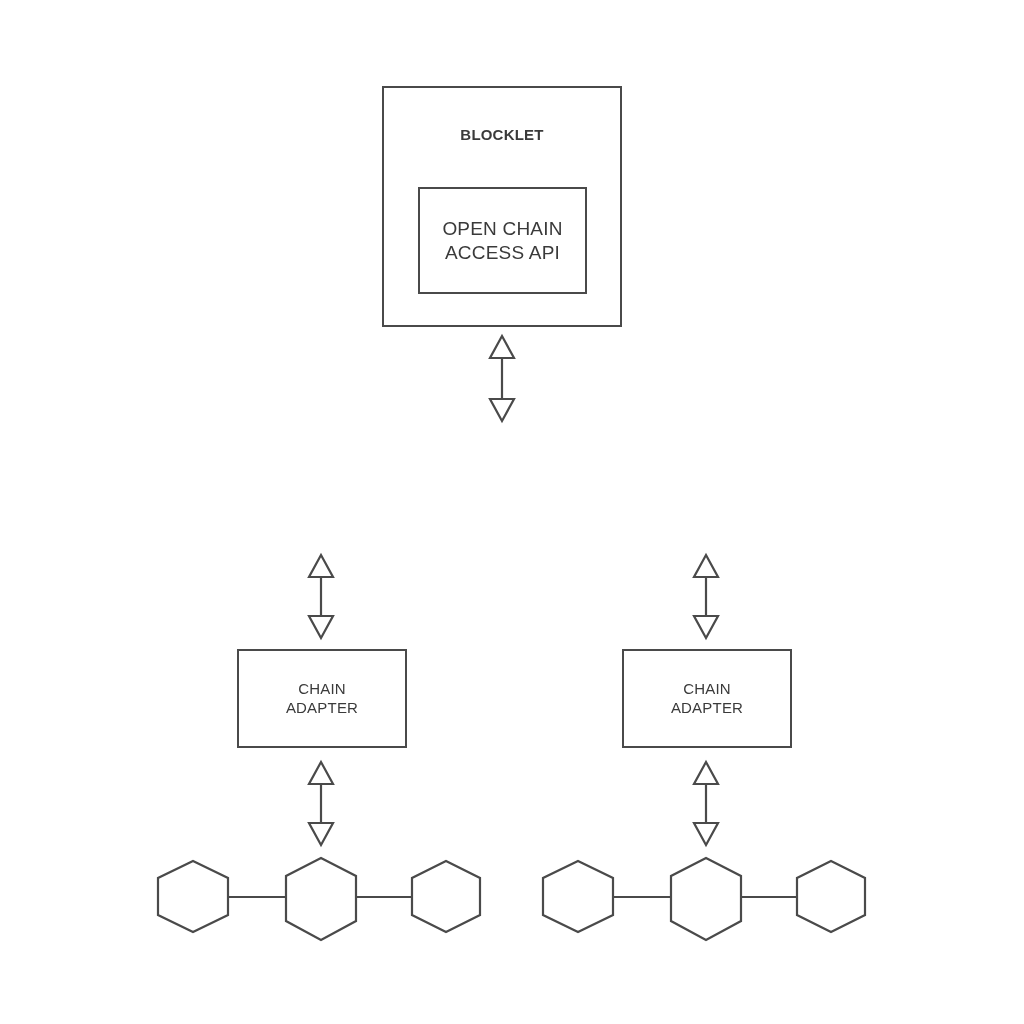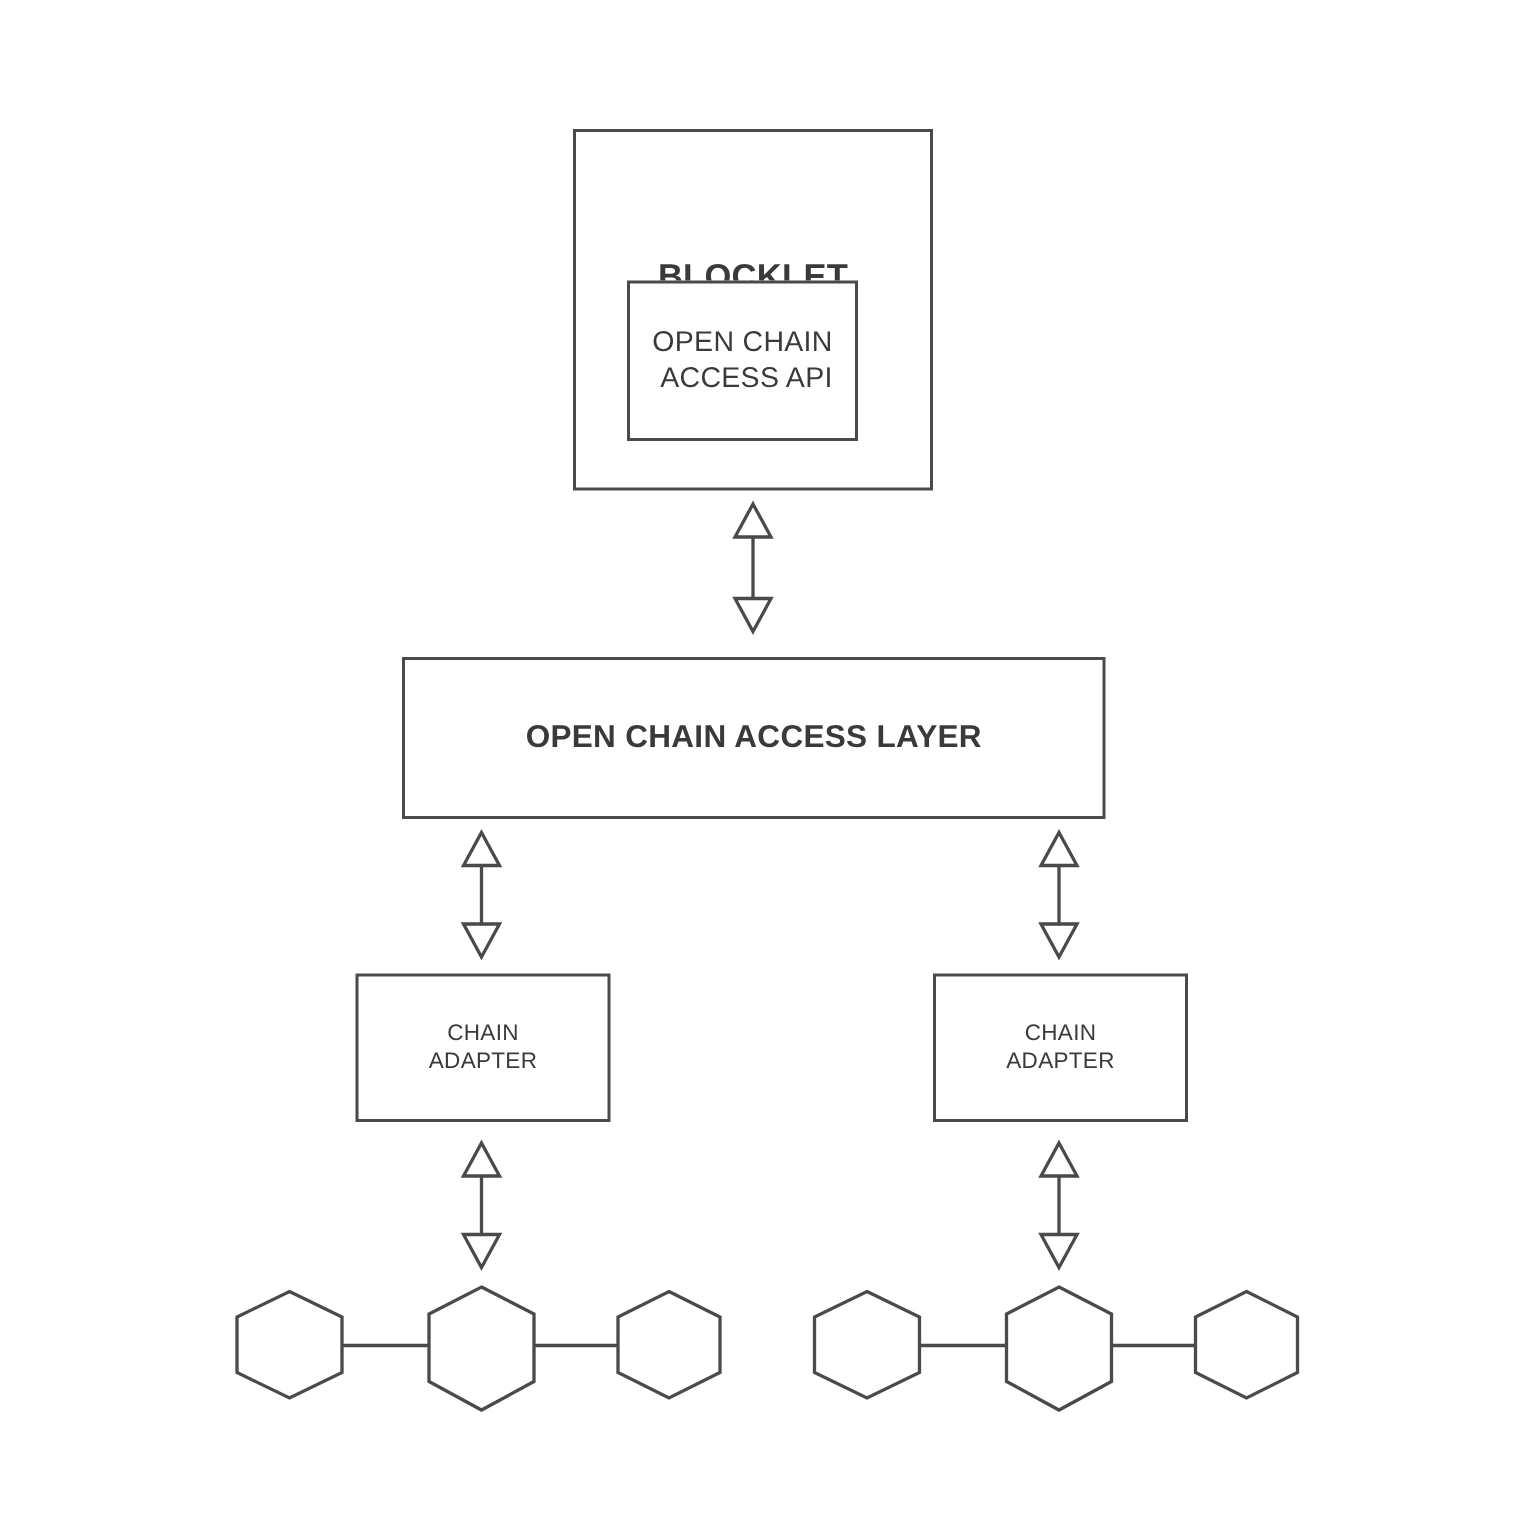--- a/index.html
+++ b/index.html
@@ -38,31 +38,29 @@
     top: 86px;
     width: 240px;
     height: 241px;
     display: block;
   }
   #blocklet-title {
     position: absolute;
     left: 0;
     right: 0;
     top: 38px;
-    font-size: 23px;
+    font-size: 15px;
     font-weight: bold;
-    margin-top: 44px;
   }
   
   #api-box {
     left: 418px;
     top: 187px;
-    width: 154px;
+    width: 169px;
     height: 107px;
-    text-align: right;
   }
   #api-label {
     font-size: 19px;
     font-weight: normal;
   }
 
   
   #layer-box {
     left: 268px;
     top: 438px;
@@ -99,23 +97,20 @@
 
   <div class="box" id="blocklet-box">
     <div class="label" id="blocklet-title">BLOCKLET</div>
   </div>
 
   <div class="box" id="api-box">
     <div class="label" id="api-label">OPEN CHAIN
 ACCESS API</div>
   </div>
 
-  <div class="box" id="layer-box">
-    <div class="label" id="layer-label">OPEN CHAIN ACCESS LAYER</div>
-  </div>
 
   <div class="box" id="adapter-left-box">
     <div class="label adapter-label">CHAIN
 ADAPTER</div>
   </div>
 
   <div class="box" id="adapter-right-box">
     <div class="label adapter-label">CHAIN
 ADAPTER</div>
   </div>

